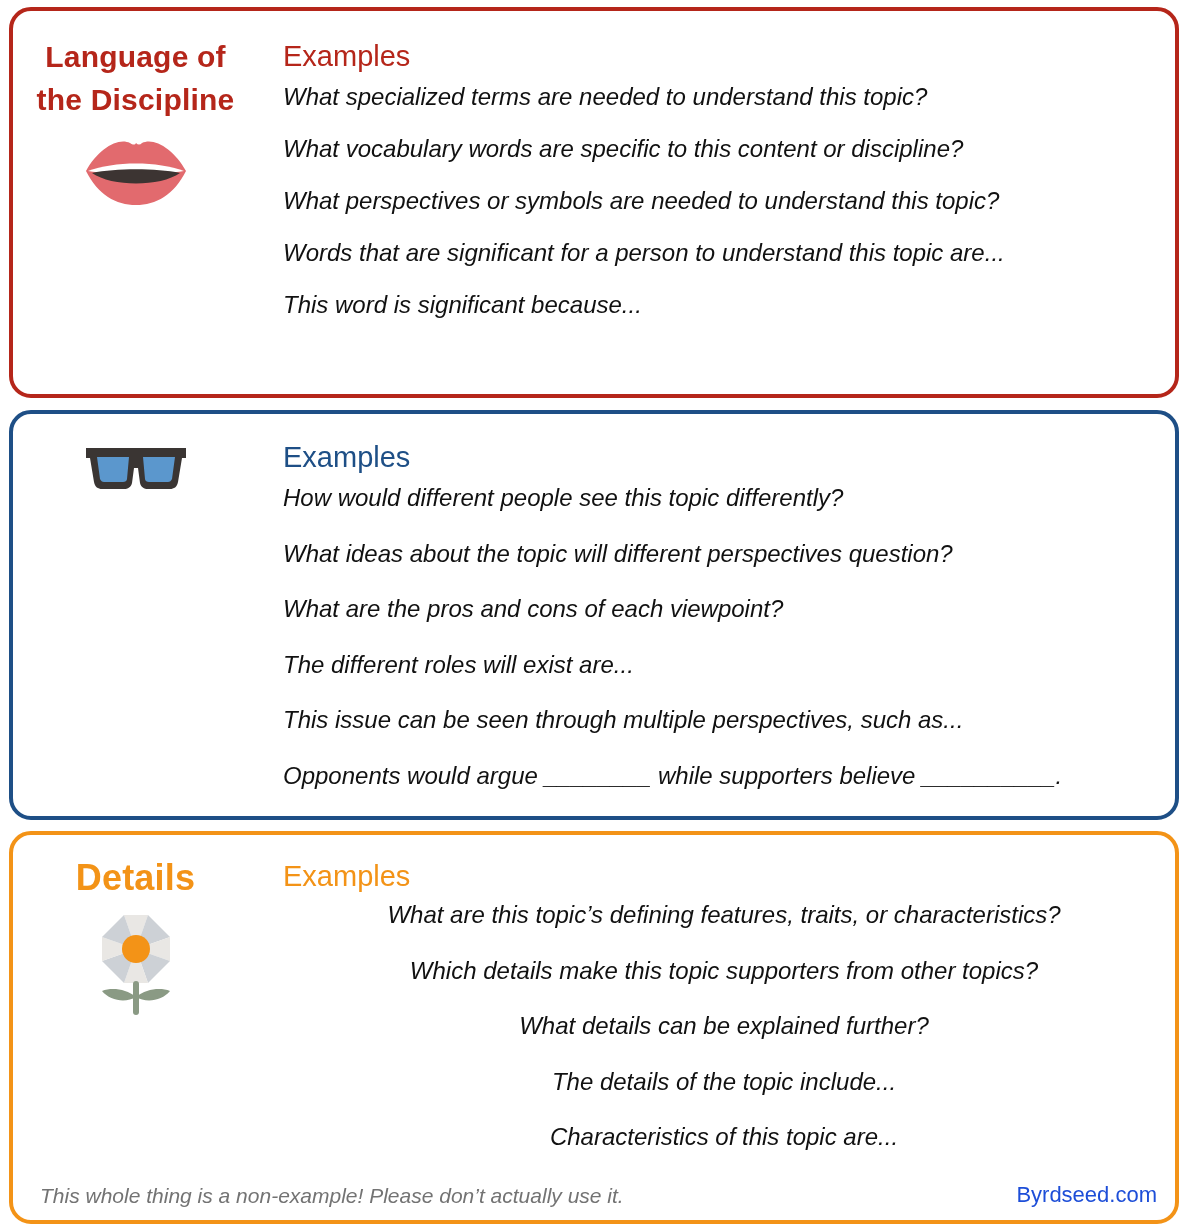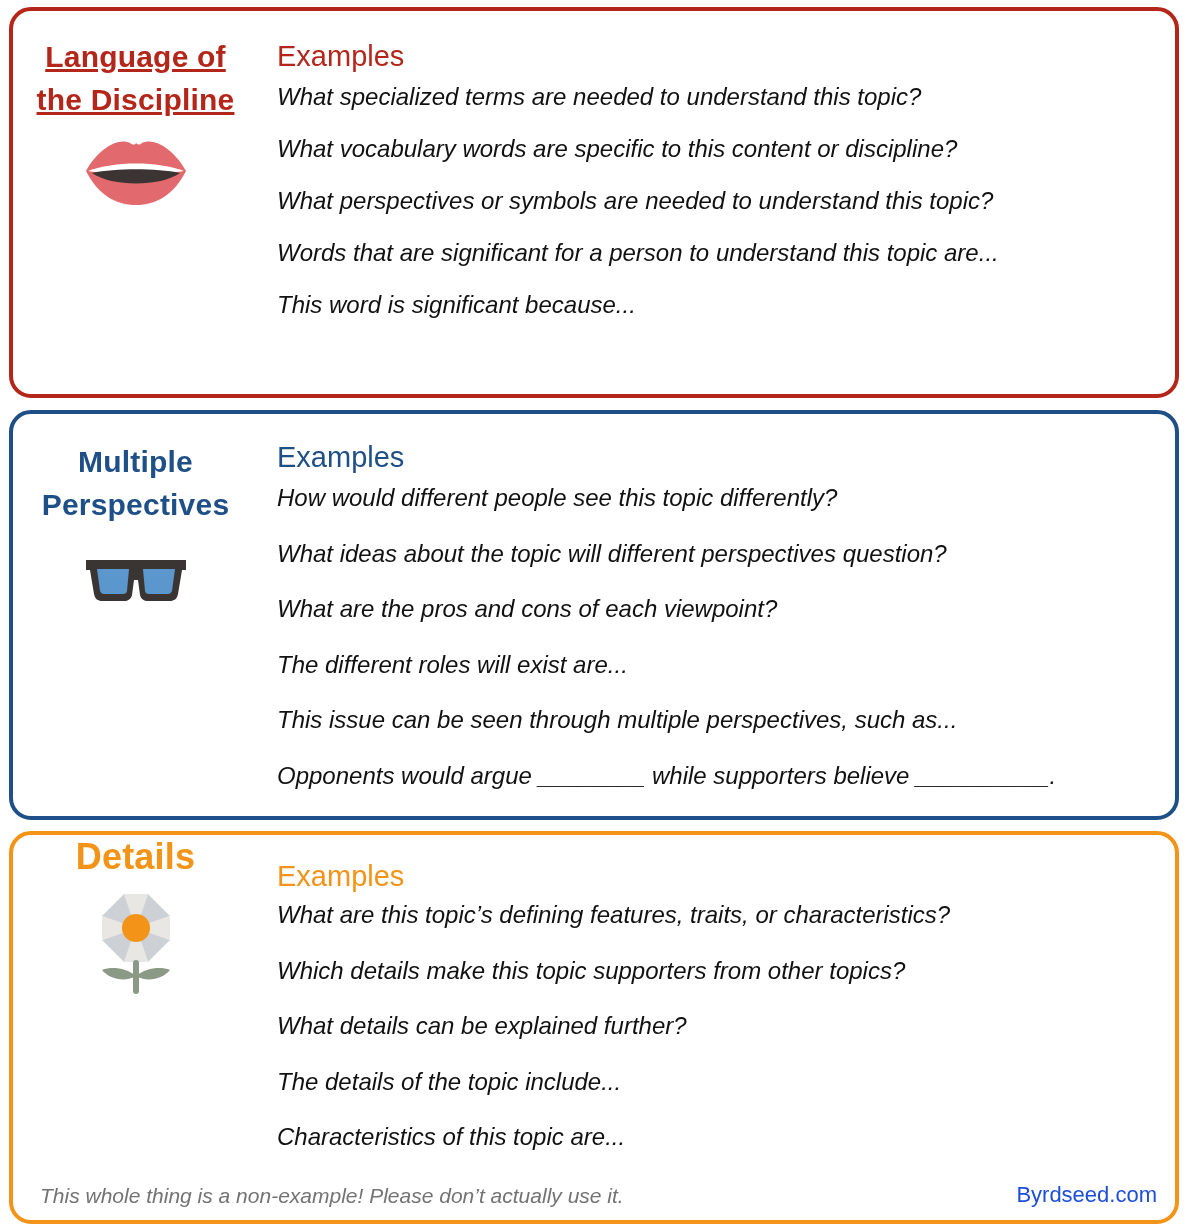--- a/index.html
+++ b/index.html
@@ -3,36 +3,36 @@
 <meta charset="utf-8">
 <style>
   html,body{margin:0;padding:0;background:#fff;}
   body{width:1200px;height:1229px;position:relative;overflow:hidden;font-family:"Liberation Sans",sans-serif;}
   .card{position:absolute;left:9px;width:1170px;border:4.5px solid;border-radius:22px;box-sizing:border-box;background:#fff;}
   .card.red{top:7px;height:391px;border-color:#B5261A;}
   .card.blue{top:410px;height:410px;border-color:#1E4F86;}
   .card.orange{top:831px;height:393px;border-color:#F39317;}
   .side{position:absolute;left:0;top:0;width:245px;text-align:center;}
   .title{font-weight:bold;font-size:30px;line-height:43px;letter-spacing:0.2px;}
-  .red .title{color:#B5261A;margin-top:24px;text-decoration:underline;}
+  .red .title{color:#B5261A;margin-top:24px;}
   .blue .title{color:#1E4F86;margin-top:26px;}
-  .orange .title{color:#F39317;font-size:36px;}
+  .orange .title{color:#F39317;font-size:36px;margin-top:21px;}
   .icon{display:block;margin:0 auto;}
-  .main{position:absolute;left:264px;top:0;right:10px;}
+  .main{position:absolute;left:270px;top:0;right:10px;}
   .ex-h{font-size:29px;line-height:36px;margin:0;}
   .red .ex-h{color:#B5261A;margin-top:27px;}
   .blue .ex-h{color:#1E4F86;margin-top:25px;}
   .orange .ex-h{color:#F39317;margin-top:23px;}
   .item{font-size:24px;color:#111;white-space:nowrap;font-style:italic;}
   .red .item{height:52px;line-height:52px;}
   .red .list{margin-top:-3px;}
   .blue .item{height:55.5px;line-height:55.5px;}
   .blue .list{margin-top:-5px;}
   .orange .item{height:55.5px;line-height:55.5px;}
-  .orange .list{margin-top:-7px;}
+  .orange .list{margin-top:-7px;text-align:center;}
   .footer-note{position:absolute;left:27px;bottom:12px;font-size:21px;font-style:italic;color:#737373;}
   .footer-brand{position:absolute;right:18px;bottom:12px;font-size:22px;color:#1d4ed8;}
 </style>
 </head>
 <body>
 
 <div class="card red">
   <div class="side">
     <div class="title">
       <div>Language of</div>
@@ -51,24 +51,20 @@
       <div class="item">What vocabulary words are specific to this content or discipline?</div>
       <div class="item">What perspectives or symbols are needed to understand this topic?</div>
       <div class="item">Words that are significant for a person to understand this topic are...</div>
       <div class="item">This word is significant because...</div>
     </div>
   </div>
 </div>
 
 <div class="card blue">
   <div class="side">
-    <div class="title">
-      <div>Multiple</div>
-      <div>Perspectives</div>
-    </div>
     <svg class="icon" width="104" height="44" viewBox="0 0 104 44" style="margin-top:32px">
       <path d="M2 2 H102 V12 H98 L94 36 C93 41 90 43 86 43 H64 C60 43 57 41 56 37 L54 22 H50 L48 37 C47 41 44 43 40 43 H18 C14 43 11 41 10 36 L6 12 H2 Z" fill="#3A3533"></path>
       <path d="M13 11 H45 L43 33 C43 35 41 36 39 36 H20 C18 36 17 35 16 33 Z" fill="#5B97CD"></path>
       <path d="M59 11 H91 L88 33 C87 35 86 36 84 36 H65 C63 36 61 35 61 33 Z" fill="#5B97CD"></path>
     </svg>
   </div>
   <div class="main">
     <div class="ex-h">Examples</div>
     <div class="list">
       <div class="item">How would different people see this topic differently?</div>

